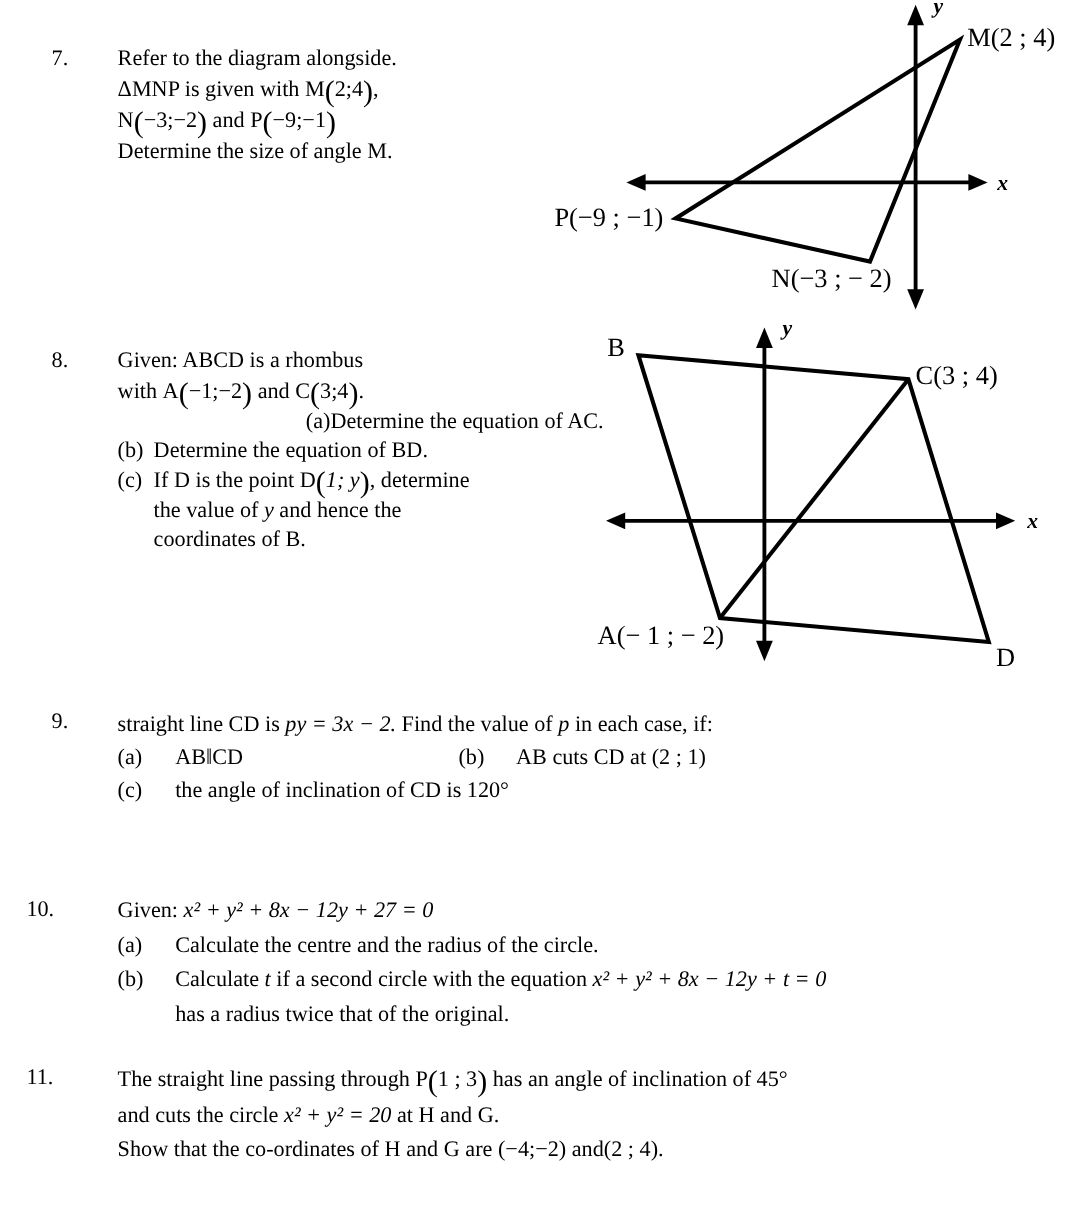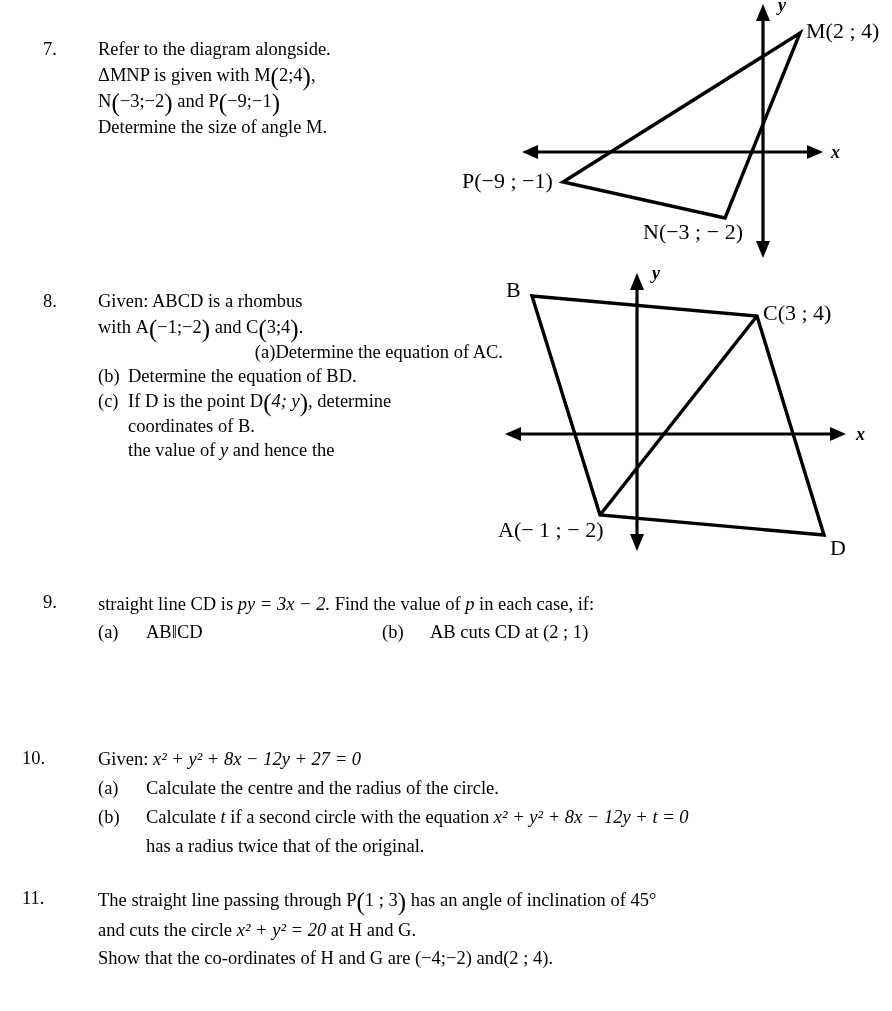--- a/index.html
+++ b/index.html
@@ -166,28 +166,28 @@
         <span class="coordgrp"><span>C</span><span class="bigparen">(</span><span>3;4</span><span class="bigparen">)</span></span><span>.</span>
       </span>
       <span class="sub" style="line-height:24px;text-align:right;">
         <span class="sublabel">(a)</span><span>Determine the equation of AC.</span>
       </span>
       <span class="sub" style="line-height:24px;">
         <span class="sublabel">(b)</span><span>Determine the equation of BD.</span>
       </span>
       <span class="sub" style="line-height:26px;">
         <span class="sublabel">(c)</span><span>If  D is the point</span>
-        <span class="coordgrp"><span>D</span><span class="bigparen">(</span><span class="mathvar">4; y</span><span class="bigparen">)</span></span><span>, determine</span>
-      </span>
-      <span class="indent-cont" style="line-height:24px;">coordinates of B.</span>
+        <span class="coordgrp"><span>D</span><span class="bigparen">(</span><span class="mathvar">1; y</span><span class="bigparen">)</span></span><span>, determine</span>
+      </span>
       <span class="indent-cont" style="line-height:24px;">
         <span>the value of</span>
         <i>y</i>
         <span>and hence the</span>
       </span>
+      <span class="indent-cont" style="line-height:24px;">coordinates of B.</span>
     </div>
   </div>
 
   <div class="diagram" style="left:460px; top:262px; width:432px; height:300px;">
     <svg width="432" height="300" viewBox="0 0 432 300">
 
       <line x1="53" y1="172" x2="378" y2="172" stroke="#000" stroke-width="3.2"></line>
       <polygon points="45,172 61,165 61,179" fill="#000"></polygon>
       <polygon points="386,172 370,165 370,179" fill="#000"></polygon>
 
@@ -213,20 +213,23 @@
       <span class="line" style="line-height:30px;">
         <span>straight line CD is</span>
         <i>py = 3x − 2.</i>
         <span>Find the value of</span>
         <i>p</i>
         <span>in each case, if:</span>
       </span>
       <span class="sub" style="line-height:27px;">
         <span class="sublabel wide">(a)</span><span style="display:inline-block; width:236px;">AB‖CD</span><span class="sublabel wide">(b)</span><span>AB cuts CD at</span>&nbsp;<span>(<span>2 ; 1</span>)</span>
       </span>
+      <span class="sub" style="line-height:27px;">
+        <span class="sublabel wide">(c)</span><span>the angle of inclination of CD is 120°</span>
+      </span>
     </div>
   </div>
 
   <div class="q" style="left:22px; top:745px; width:860px;">
     <div class="qnum" style="width:52px;">10.</div>
     <div class="qbody" style="margin-left:76px;">
       <span class="line" style="line-height:29px;">
         <span>Given:</span>
         <i>x² + y² + 8x − 12y + 27 = 0</i>
       </span>

